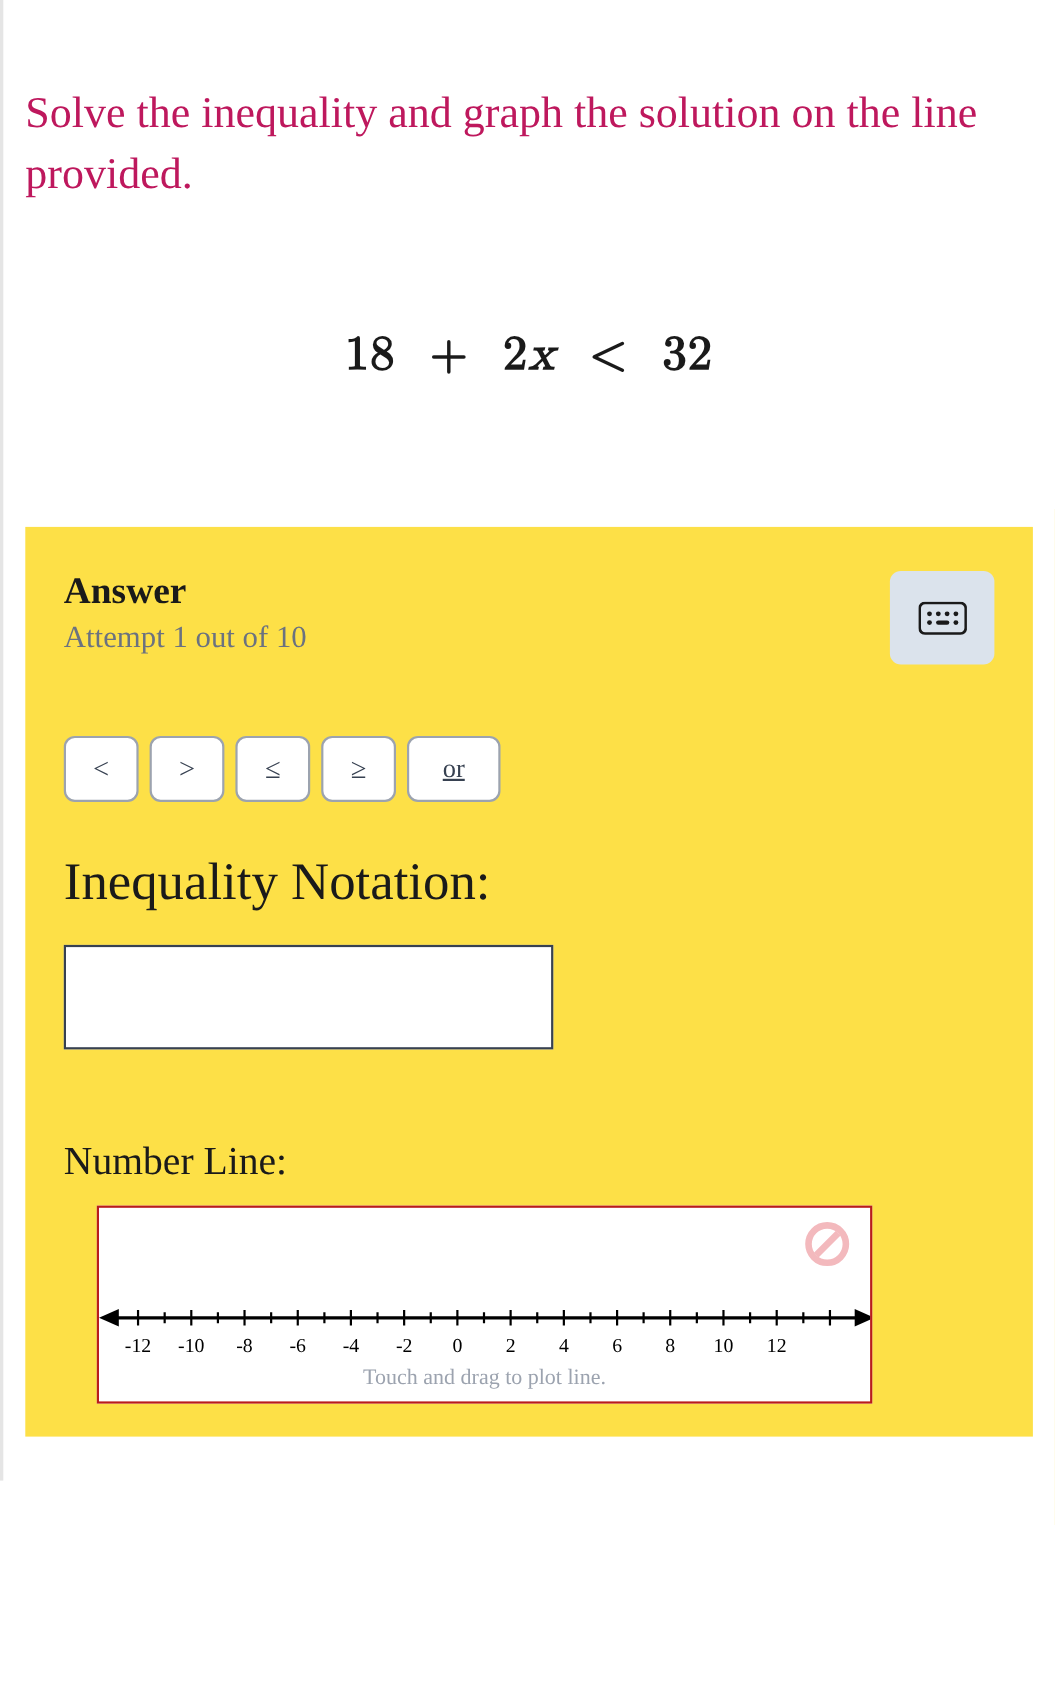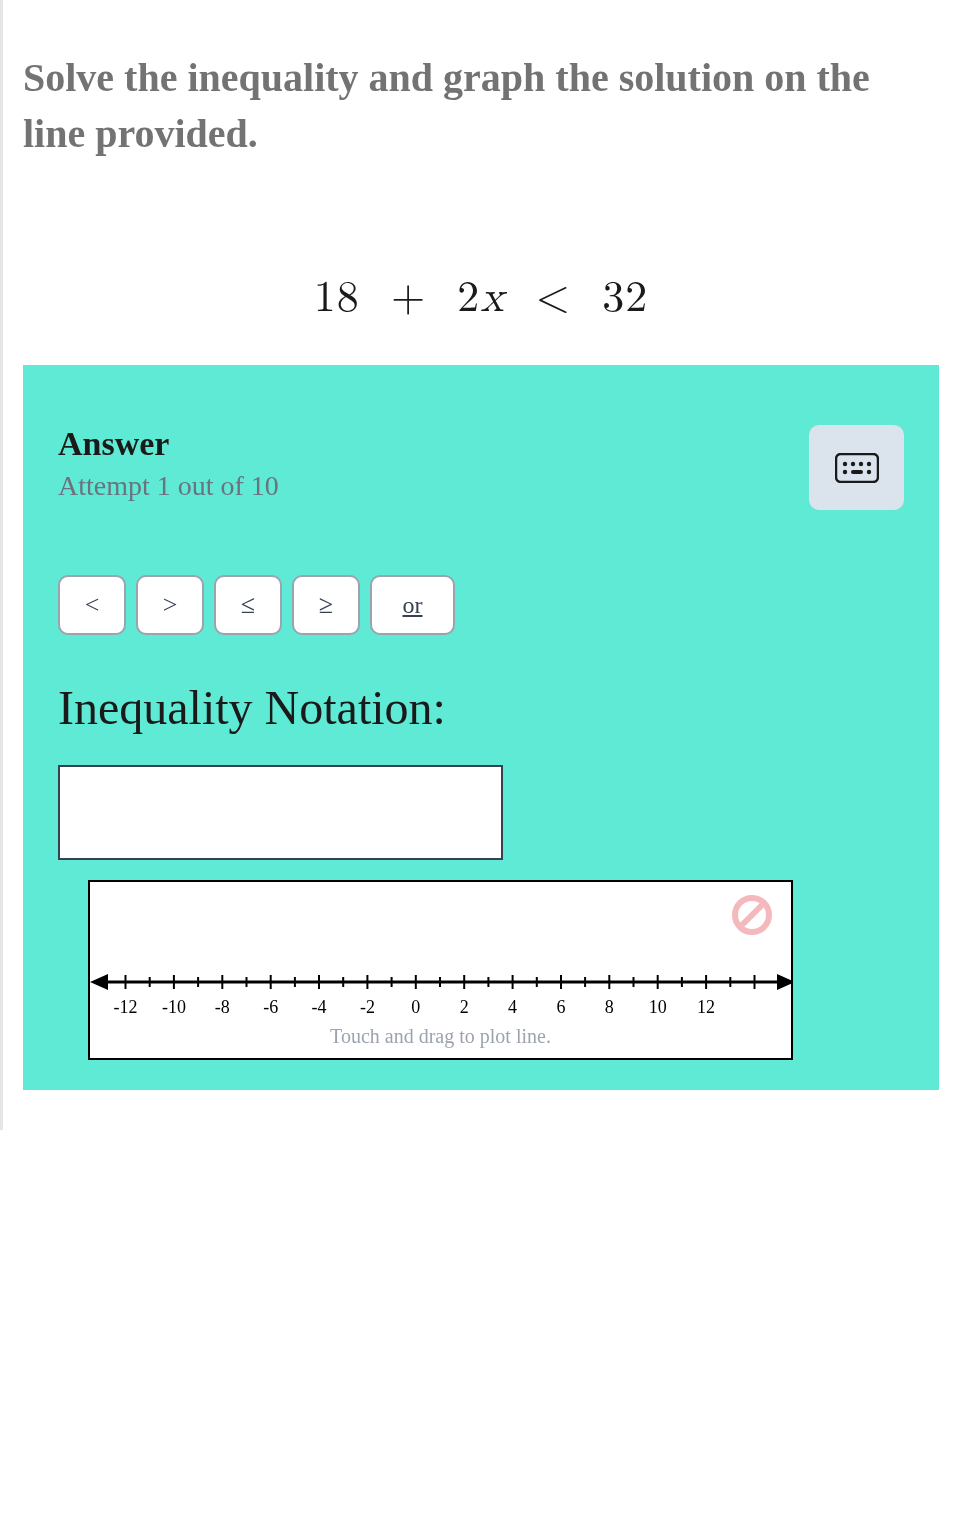--- a/index.html
+++ b/index.html
@@ -9,35 +9,38 @@
     width: 959px;
     color: #1a1a1a;
     border-left: 3px solid #e5e5e5;
   }
   .question-area {
     padding: 50px 20px 40px 20px;
   }
   .question-text {
     font-size: 40px;
     line-height: 1.4;
-    color: #737373;
-    font-weight: 700;
+    color: #be185d;
+    font-weight: 400;
+    margin-top: 24px;
   }
   .equation {
     font-family: "Latin Modern Math", "Cambria Math", Georgia, serif;
     font-size: 44px;
     text-align: center;
     margin-top: 110px;
+    margin-bottom: 90px;
     letter-spacing: 1px;
+    font-weight: bold;
   }
   .equation .var { font-style: italic; }
   .answer-panel {
-    background: #5eead4;
+    background: #fde047;
     margin: 0 20px 40px 20px;
-    padding: 60px 35px 30px 35px;
+    padding: 40px 35px 30px 35px;
     position: relative;
   }
   .answer-header {
     display: flex;
     justify-content: space-between;
     align-items: flex-start;
   }
   .answer-title {
     font-size: 34px;
     font-weight: 700;
@@ -98,21 +101,21 @@
   .numberline-label {
     font-size: 36px;
     margin-top: 80px;
     color: #1a1a1a;
   }
   .numberline-area {
     margin-top: 20px;
     margin-left: 30px;
     width: 705px;
     height: 180px;
-    border: 2px solid #000000;
+    border: 2px solid #b91c1c;
     background: #ffffff;
     position: relative;
     overflow: hidden;
   }
   .clear-icon {
     position: absolute;
     top: 12px;
     right: 18px;
     width: 42px;
     height: 42px;
@@ -195,20 +198,21 @@
     <button class="symbol-btn">&lt;</button>
     <button class="symbol-btn">&gt;</button>
     <button class="symbol-btn">≤</button>
     <button class="symbol-btn">≥</button>
     <button class="symbol-btn or-btn">or</button>
   </div>
 
   <div class="notation-label">Inequality Notation:</div>
   <input class="notation-input" type="text" value="" style="">
 
+  <div class="numberline-label">Number Line:</div>
 
   <div class="numberline-area">
     <svg class="clear-icon" viewBox="0 0 42 42">
       <circle cx="21" cy="21" r="17" fill="none" stroke="#f3b9bd" stroke-width="6"></circle>
       <line x1="11" y1="31" x2="31" y2="11" stroke="#f3b9bd" stroke-width="6"></line>
     </svg>
     <svg class="nl-svg" viewBox="0 0 705 50">
       <line x1="8" y1="25" x2="697" y2="25" stroke="#000" stroke-width="3"></line>
       <polygon points="0,25 18,17 18,33" fill="#000"></polygon>
       <polygon points="705,25 687,17 687,33" fill="#000"></polygon>

